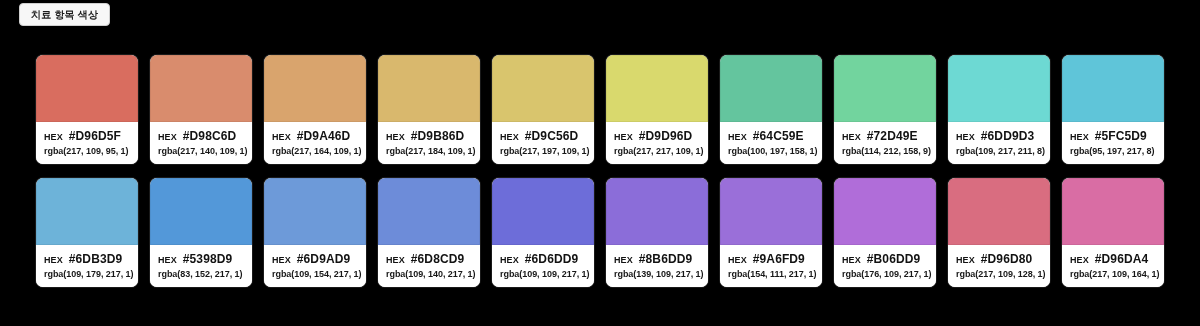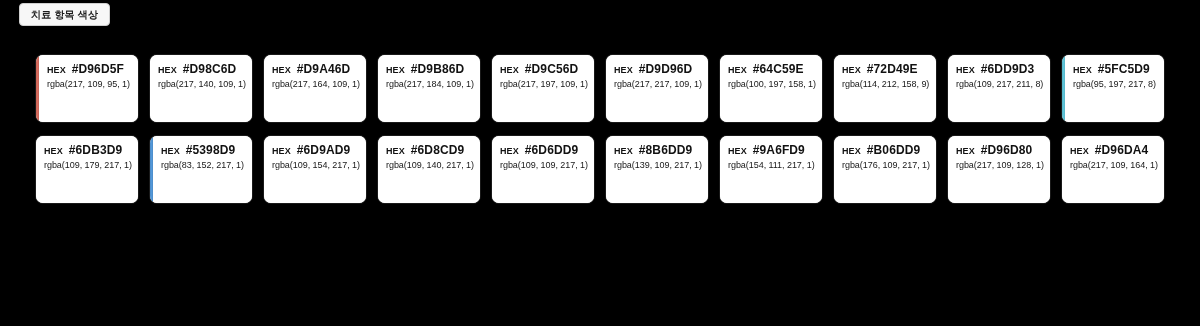--- a/index.html
+++ b/index.html
@@ -60,21 +60,21 @@
     display: flex;
     flex-direction: row;
     gap: 12px;
   }
   .swatch-card {
     width: 102px;
     background: #ffffff;
     border-radius: 7px;
     overflow: hidden;
     display: flex;
-    flex-direction: row;
+    flex-direction: column;
     box-shadow: 0 0 0 1px rgba(255,255,255,0.10);
   }
   .swatch-color {
     width: 100%;
     height: 67px;
     border-radius: 6px 6px 0 0;
     position: relative;
   }
   .swatch-color::after {
     content: "";
@@ -104,21 +104,21 @@
     letter-spacing: 0.1px;
   }
   .hex-val {
     font-size: 12px;
     font-weight: bold;
     color: #121212;
     letter-spacing: 0.1px;
   }
   .rgba-val {
     font-size: 9px;
-    font-weight: normal;
+    font-weight: bold;
     color: #171717;
     letter-spacing: -0.05px;
     white-space: nowrap;
   }
 </style>
 </head>
 <body>
 
 <div id="stage">
 

